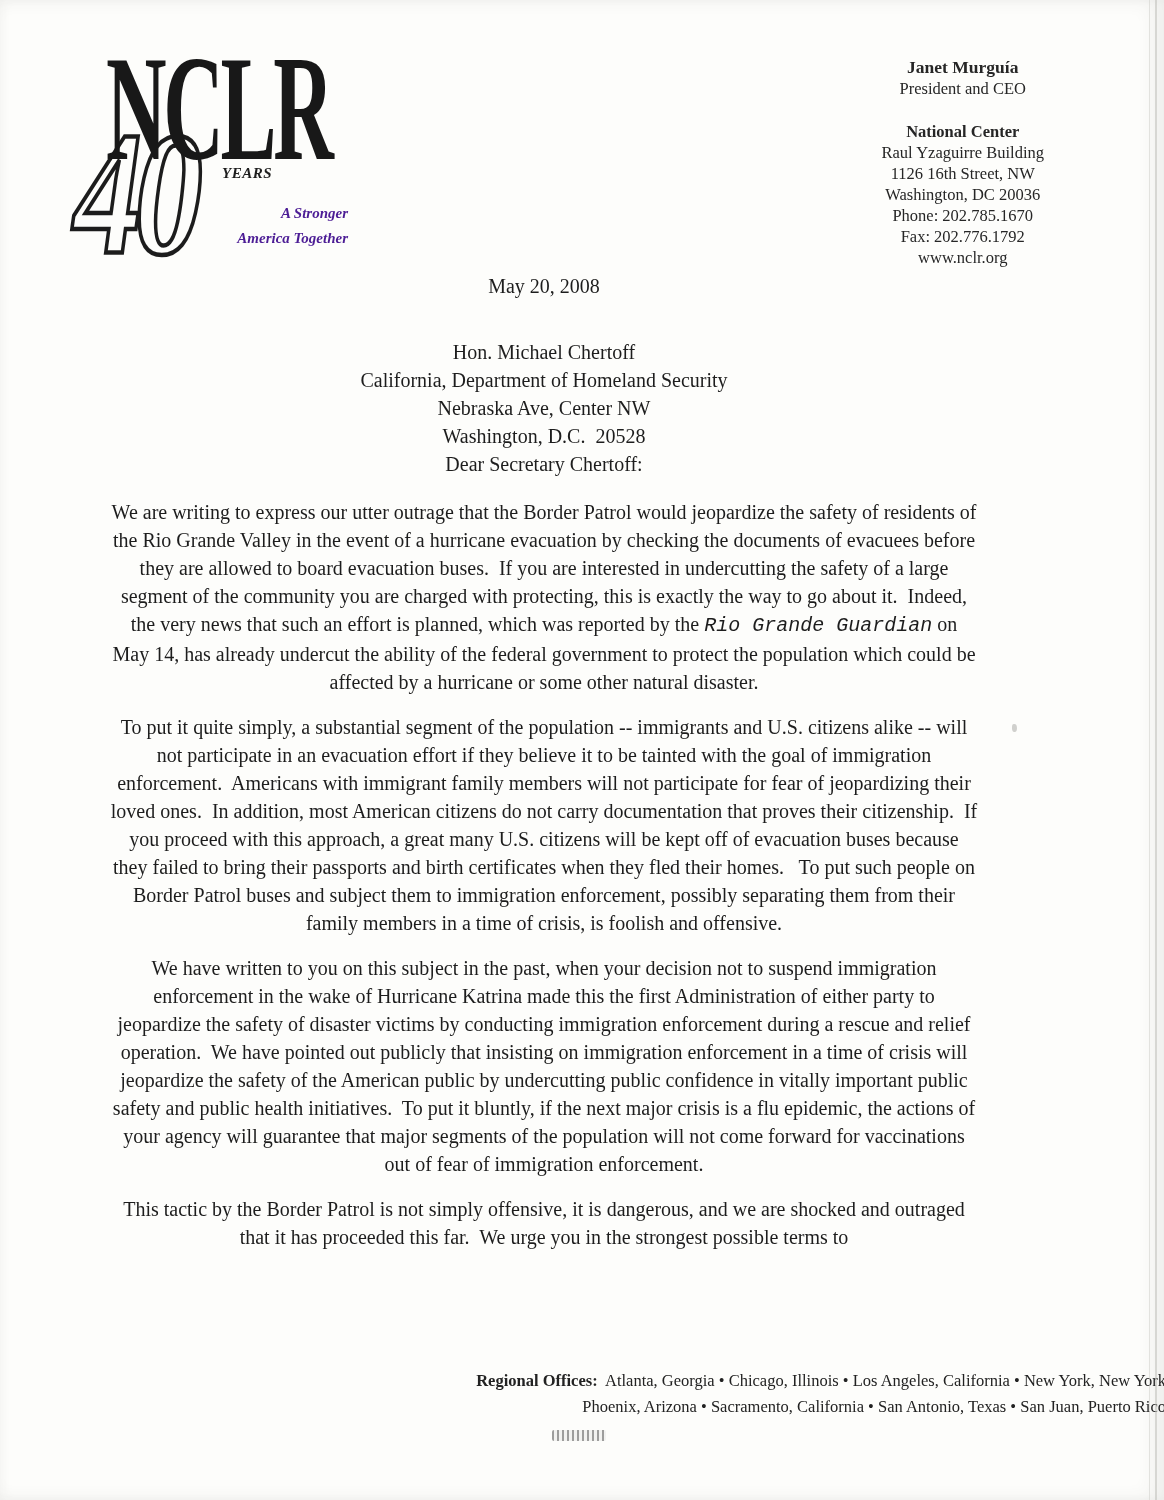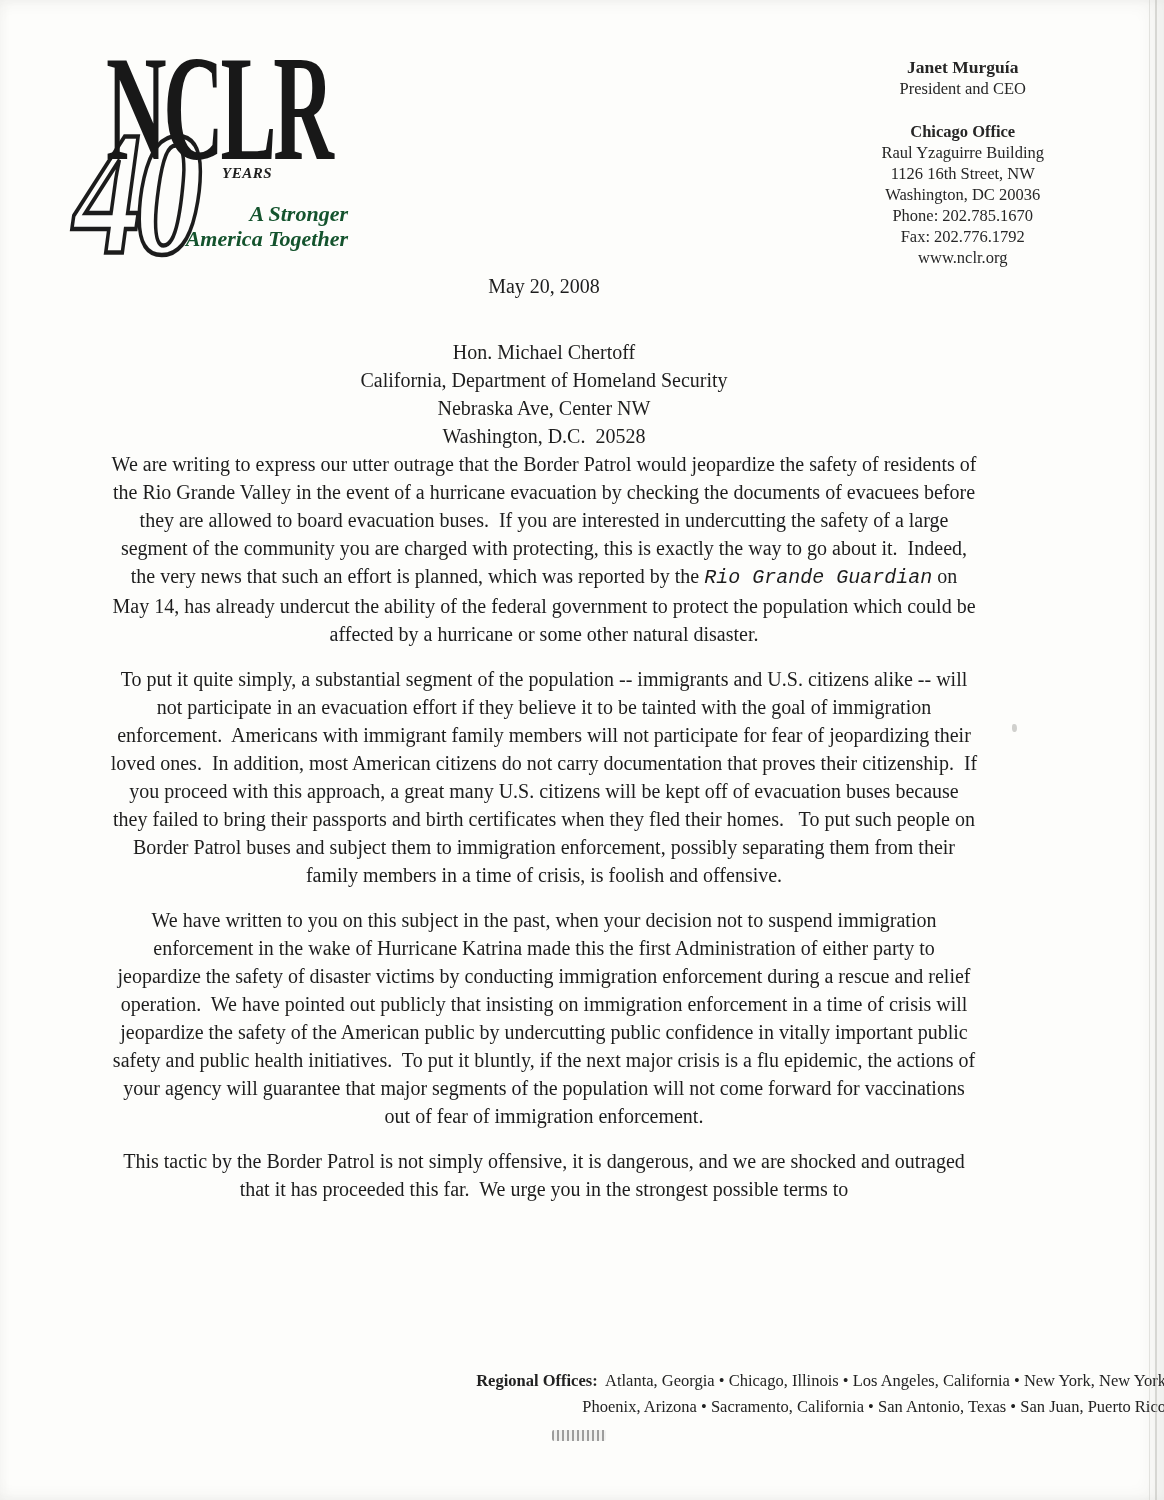--- a/index.html
+++ b/index.html
@@ -34,21 +34,21 @@
   .logo-nclr {
     position: absolute; left: 26px; top: -22px; z-index: 1;
     font-size: 150px; line-height: 1; font-weight: bold;
     letter-spacing: -6px; color: #181818;
     transform: scaleX(.56); transform-origin: left top; white-space: nowrap;
   }
   .logo-years { position: absolute; left: 142px; top: 110px; z-index: 2; font-size: 15px; font-weight: bold; font-style: italic; letter-spacing: .5px; }
   .logo-tagline {
     position: absolute; left: 100px; top: 146px; width: 168px; z-index: 2;
     text-align: right; font-style: italic; font-weight: bold;
-    font-size: 22px; line-height: 25px; color: #14532d;
+    font-size: 15px; line-height: 25px; color: #4c1d95;
   }
 
   
   .contact { position: absolute; top: 57px; right: 120px; text-align: center; font-size: 16.5px; line-height: 21px; color: #262626; }
   .contact .bold { font-weight: bold; }
   .contact .name { font-size: 17.5px; font-weight: bold; }
   .contact .gap { height: 22px; }
 
   
   .letter-body { position: absolute; left: 110px; top: 272px; width: 868px; font-size: 20px; line-height: 28px; color: #1d1d1d; text-align: center; }
@@ -81,37 +81,38 @@
     <div class="logo-tagline">
         <div>A Stronger</div>
         <div>America Together</div>
       </div>
   </div>
 
   <div class="contact">
     <div class="name">Janet Murguía</div>
     <div>President and CEO</div>
     <div class="gap"></div>
-    <div class="bold">Chicago Office</div>
+    <div class="bold">National Center</div>
     <div>Raul Yzaguirre Building</div>
     <div>1126 16th Street, NW</div>
     <div>Washington, DC 20036</div>
     <div>Phone: 202.785.1670</div>
     <div>Fax: 202.776.1792</div>
     <div>www.nclr.org</div>
   </div>
 
   <div class="letter-body">
     <div class="date">May 20, 2008</div>
     <div class="recipient">
       <div>Hon. Michael Chertoff</div>
       <div>California, Department of Homeland Security</div>
       <div>Nebraska Ave, Center NW</div>
       <div>Washington, D.C.  20528</div>
     </div>
+    <div class="salutation">Dear Secretary Chertoff:</div>
     <p class="para"><span>We are writing to express our utter outrage that the Border Patrol would jeopardize the safety of residents of the Rio Grande Valley in the event of a hurricane evacuation by checking the documents of evacuees before they are allowed to board evacuation buses.  If you are interested in undercutting the safety of a large segment of the community you are charged with protecting, this is exactly the way to go about it.  Indeed, the very news that such an effort is planned, which was reported by the </span><em>Rio Grande Guardian</em><span> on May 14, has already undercut the ability of the federal government to protect the population which could be affected by a hurricane or some other natural disaster.</span></p>
     <p class="para">To put it quite simply, a substantial segment of the population -- immigrants and U.S. citizens alike -- will not participate in an evacuation effort if they believe it to be tainted with the goal of immigration enforcement.  Americans with immigrant family members will not participate for fear of jeopardizing their loved ones.  In addition, most American citizens do not carry documentation that proves their citizenship.  If you proceed with this approach, a great many U.S. citizens will be kept off of evacuation buses because they failed to bring their passports and birth certificates when they fled their homes.   To put such people on Border Patrol buses and subject them to immigration enforcement, possibly separating them from their family members in a time of crisis, is foolish and offensive.</p>
     <p class="para">We have written to you on this subject in the past, when your decision not to suspend immigration enforcement in the wake of Hurricane Katrina made this the first Administration of either party to jeopardize the safety of disaster victims by conducting immigration enforcement during a rescue and relief operation.  We have pointed out publicly that insisting on immigration enforcement in a time of crisis will jeopardize the safety of the American public by undercutting public confidence in vitally important public safety and public health initiatives.  To put it bluntly, if the next major crisis is a flu epidemic, the actions of your agency will guarantee that major segments of the population will not come forward for vaccinations out of fear of immigration enforcement.</p>
     <p class="para">This tactic by the Border Patrol is not simply offensive, it is dangerous, and we are shocked and outraged that it has proceeded this far.  We urge you in the strongest possible terms to</p>
   </div>
 
   <div class="footer">
     <div class="footer-line"><strong>Regional Offices:</strong><span>  Atlanta, Georgia • Chicago, Illinois • Los Angeles, California • New York, New York</span></div>
     <div class="footer-line">Phoenix, Arizona • Sacramento, California • San Antonio, Texas • San Juan, Puerto Rico</div>
     <div class="stamp"></div>

